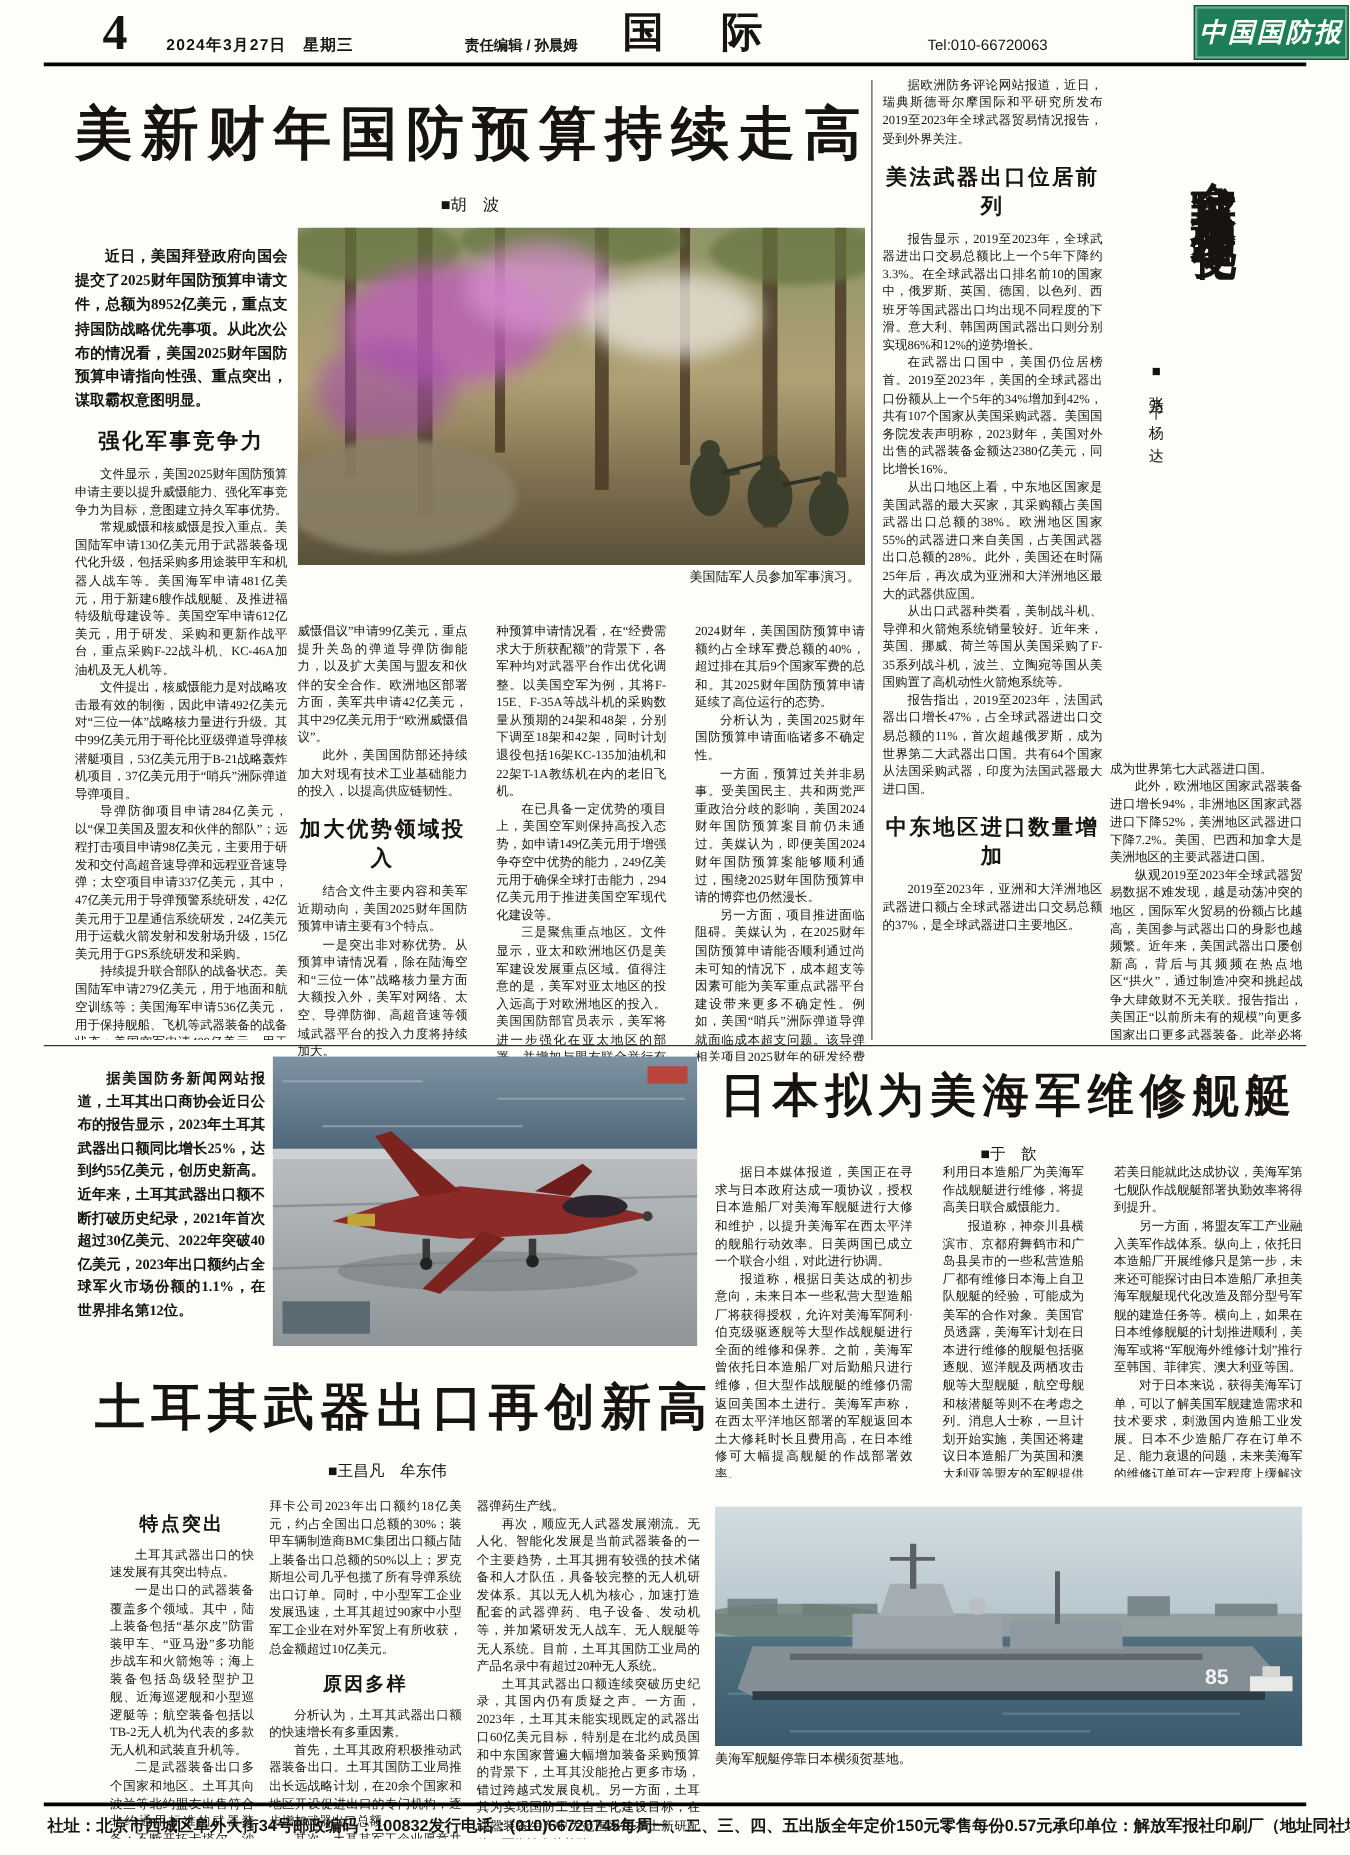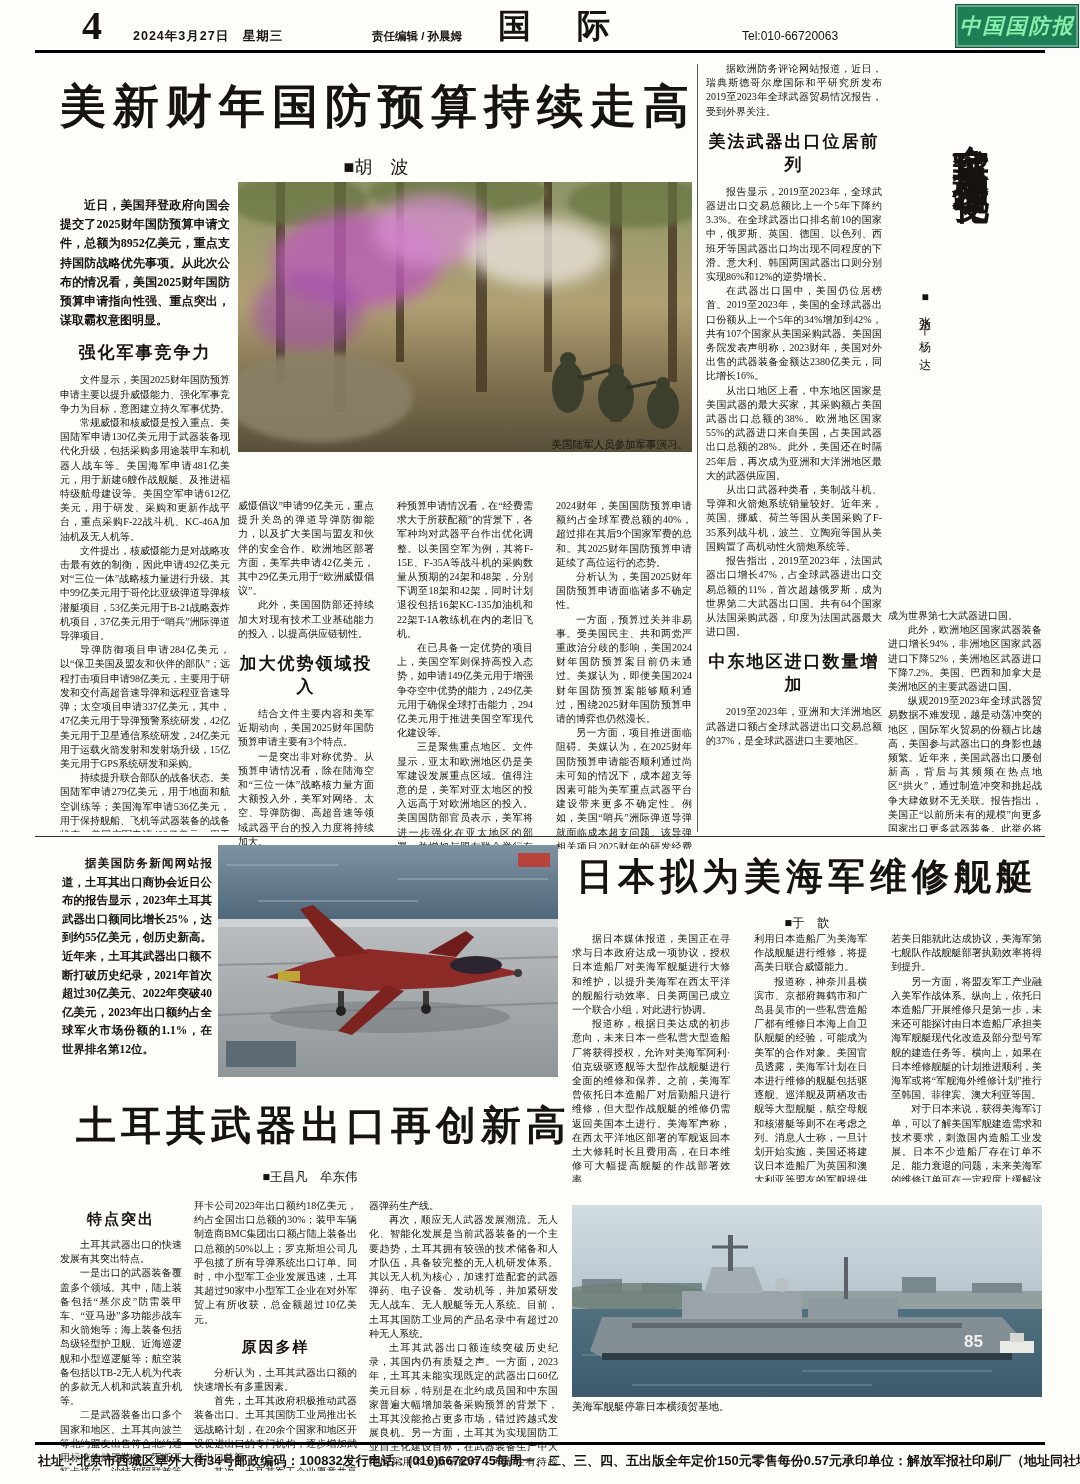--- a/index.html
+++ b/index.html
@@ -9,58 +9,58 @@
   .pagenum{position:absolute;left:82px;top:6px;font-size:40px;font-weight:bold;line-height:1;}
   .hdr-date{position:absolute;left:133px;top:28px;font-size:12.5px;font-weight:bold;
             font-family:"Liberation Sans","DejaVu Sans",sans-serif;letter-spacing:1px;}
   .hdr-editor{position:absolute;left:372px;top:29px;font-size:11.5px;font-weight:bold;
             font-family:"Liberation Sans","DejaVu Sans",sans-serif;}
   .hdr-section{position:absolute;left:498px;top:4px;font-size:33px;font-weight:bold;
             font-family:"Liberation Sans","DejaVu Sans",sans-serif;letter-spacing:46px;white-space:nowrap;}
   .hdr-tel{position:absolute;left:742px;top:29px;font-size:12px;font-family:"Liberation Sans","DejaVu Sans",sans-serif;}
   .logo{position:absolute;left:955px;top:4px;width:122px;height:42px;background:#1e7e56;
         border:1px solid #14543a;box-shadow:inset 0 0 0 2px #ffffff55;display:flex;align-items:center;justify-content:center;}
-  .logo span{color:#86efac;font-size:21px;font-weight:bold;font-style:italic;letter-spacing:2px;
+  .logo span{color:#ffffff;font-size:21px;font-weight:bold;font-style:italic;letter-spacing:2px;
         font-family:"Liberation Serif","DejaVu Serif",serif;}
   .hdr-rule{position:absolute;left:35px;right:35px;top:50px;height:3px;background:#000;}
   
   .para{font-size:10px;line-height:14.2px;text-align:justify;text-indent:2em;margin:0;}
   .para.cont{text-indent:0;}
   .subhead{font-family:"Liberation Sans","DejaVu Sans",sans-serif;font-weight:bold;font-size:17px;
            letter-spacing:2px;text-align:center;margin:11px 0 9px;}
   
   .lead-article{position:absolute;left:60px;top:64px;width:632px;height:768px;}
   .lead-title{text-align:center;font-family:"Liberation Sans","DejaVu Sans",sans-serif;font-weight:bold;
               font-size:46px;letter-spacing:7px;margin:12px 0 0;white-space:nowrap;}
-  .lead-byline{text-align:center;font-size:18px;margin-top:17px;}
+  .lead-byline{text-align:center;font-size:13px;margin-top:17px;}
   .lead-body{position:absolute;left:0;top:118px;width:632px;height:650px;}
   .lead-col1{position:absolute;left:0;top:0;width:170px;height:650px;overflow:hidden;}
   .lead-intro{font-weight:bold;font-size:12px;line-height:19.2px;text-align:justify;text-indent:2em;margin:14px 0 4px;}
   .lead-photo{position:absolute;left:178px;top:0;width:454px;height:270px;overflow:hidden;}
-  .lead-caption{position:absolute;left:178px;top:256px;width:450px;text-align:right;font-size:10.5px;}
+  .lead-caption{position:absolute;left:178px;top:273px;width:450px;text-align:right;font-size:10.5px;}
   .lead-cols{position:absolute;left:178px;top:317px;width:454px;height:350px;display:flex;gap:23px;}
   .lead-cols .ncol{flex:1;overflow:hidden;}
   .vrule1{position:absolute;left:697px;top:64px;width:1px;height:768px;background:#555;}
   
   .middle-col{position:absolute;left:706px;top:62px;width:176px;height:770px;overflow:hidden;}
   .sidebar{position:absolute;left:888px;top:64px;width:154px;height:768px;}
   .v-title{position:absolute;left:58px;top:52px;writing-mode:vertical-rl;
            font-family:"Liberation Sans","DejaVu Sans",sans-serif;font-weight:bold;font-size:36px;letter-spacing:4px;}
   .v-byline{position:absolute;left:28px;top:226px;writing-mode:vertical-rl;font-size:12px;letter-spacing:3px;}
   .sidebar-text{position:absolute;left:0;top:545px;width:154px;height:223px;overflow:hidden;}
   .section-rule{position:absolute;left:35px;right:35px;top:836px;height:1px;background:#333;}
   
   .turkey-intro{position:absolute;left:62px;top:854px;width:150px;height:228px;overflow:hidden;
                 font-weight:bold;font-size:11.5px;line-height:18.6px;text-align:justify;text-indent:2em;}
   .uav-photo{position:absolute;left:218px;top:845px;width:340px;height:232px;overflow:hidden;}
   .turkey-art{position:absolute;left:60px;top:1082px;width:500px;height:358px;}
   .turkey-title{text-align:center;font-weight:bold;font-size:40px;letter-spacing:5px;margin:16px;white-space:nowrap;}
   .turkey-byline{text-align:center;font-size:12.5px;margin-top:15px;}
   .turkey-cols{display:flex;gap:12px;margin-top:13px;height:272px;overflow:hidden;}
-  .t-c1{width:122px;overflow:hidden;} .t-c2{width:163px;overflow:hidden;} .t-c3{width:189px;overflow:hidden;}
+  .t-c1{width:122px;overflow:hidden;margin-left:28px;} .t-c2{width:163px;overflow:hidden;} .t-c3{width:189px;overflow:hidden;}
   .turkey-cols .subhead{font-size:15px;}
   
   .japan-art{position:absolute;left:572px;top:852px;width:470px;height:348px;}
   .japan-title{text-align:center;font-weight:bold;font-size:37px;letter-spacing:5px;margin:0;white-space:nowrap;}
   .japan-byline{text-align:center;font-size:12.5px;margin-top:13px;}
   .japan-cols{display:flex;gap:24px;height:250px;overflow:hidden;}
   .j-c1{width:168px;overflow:hidden;} .j-c2{width:120px;overflow:hidden;} .j-c3{width:160px;overflow:hidden;}
   .ship-photo{position:absolute;left:572px;top:1205px;width:470px;height:192px;overflow:hidden;}
   .ship-caption{position:absolute;left:572px;top:1400px;width:466px;text-align:left;font-size:10.5px;}
   

